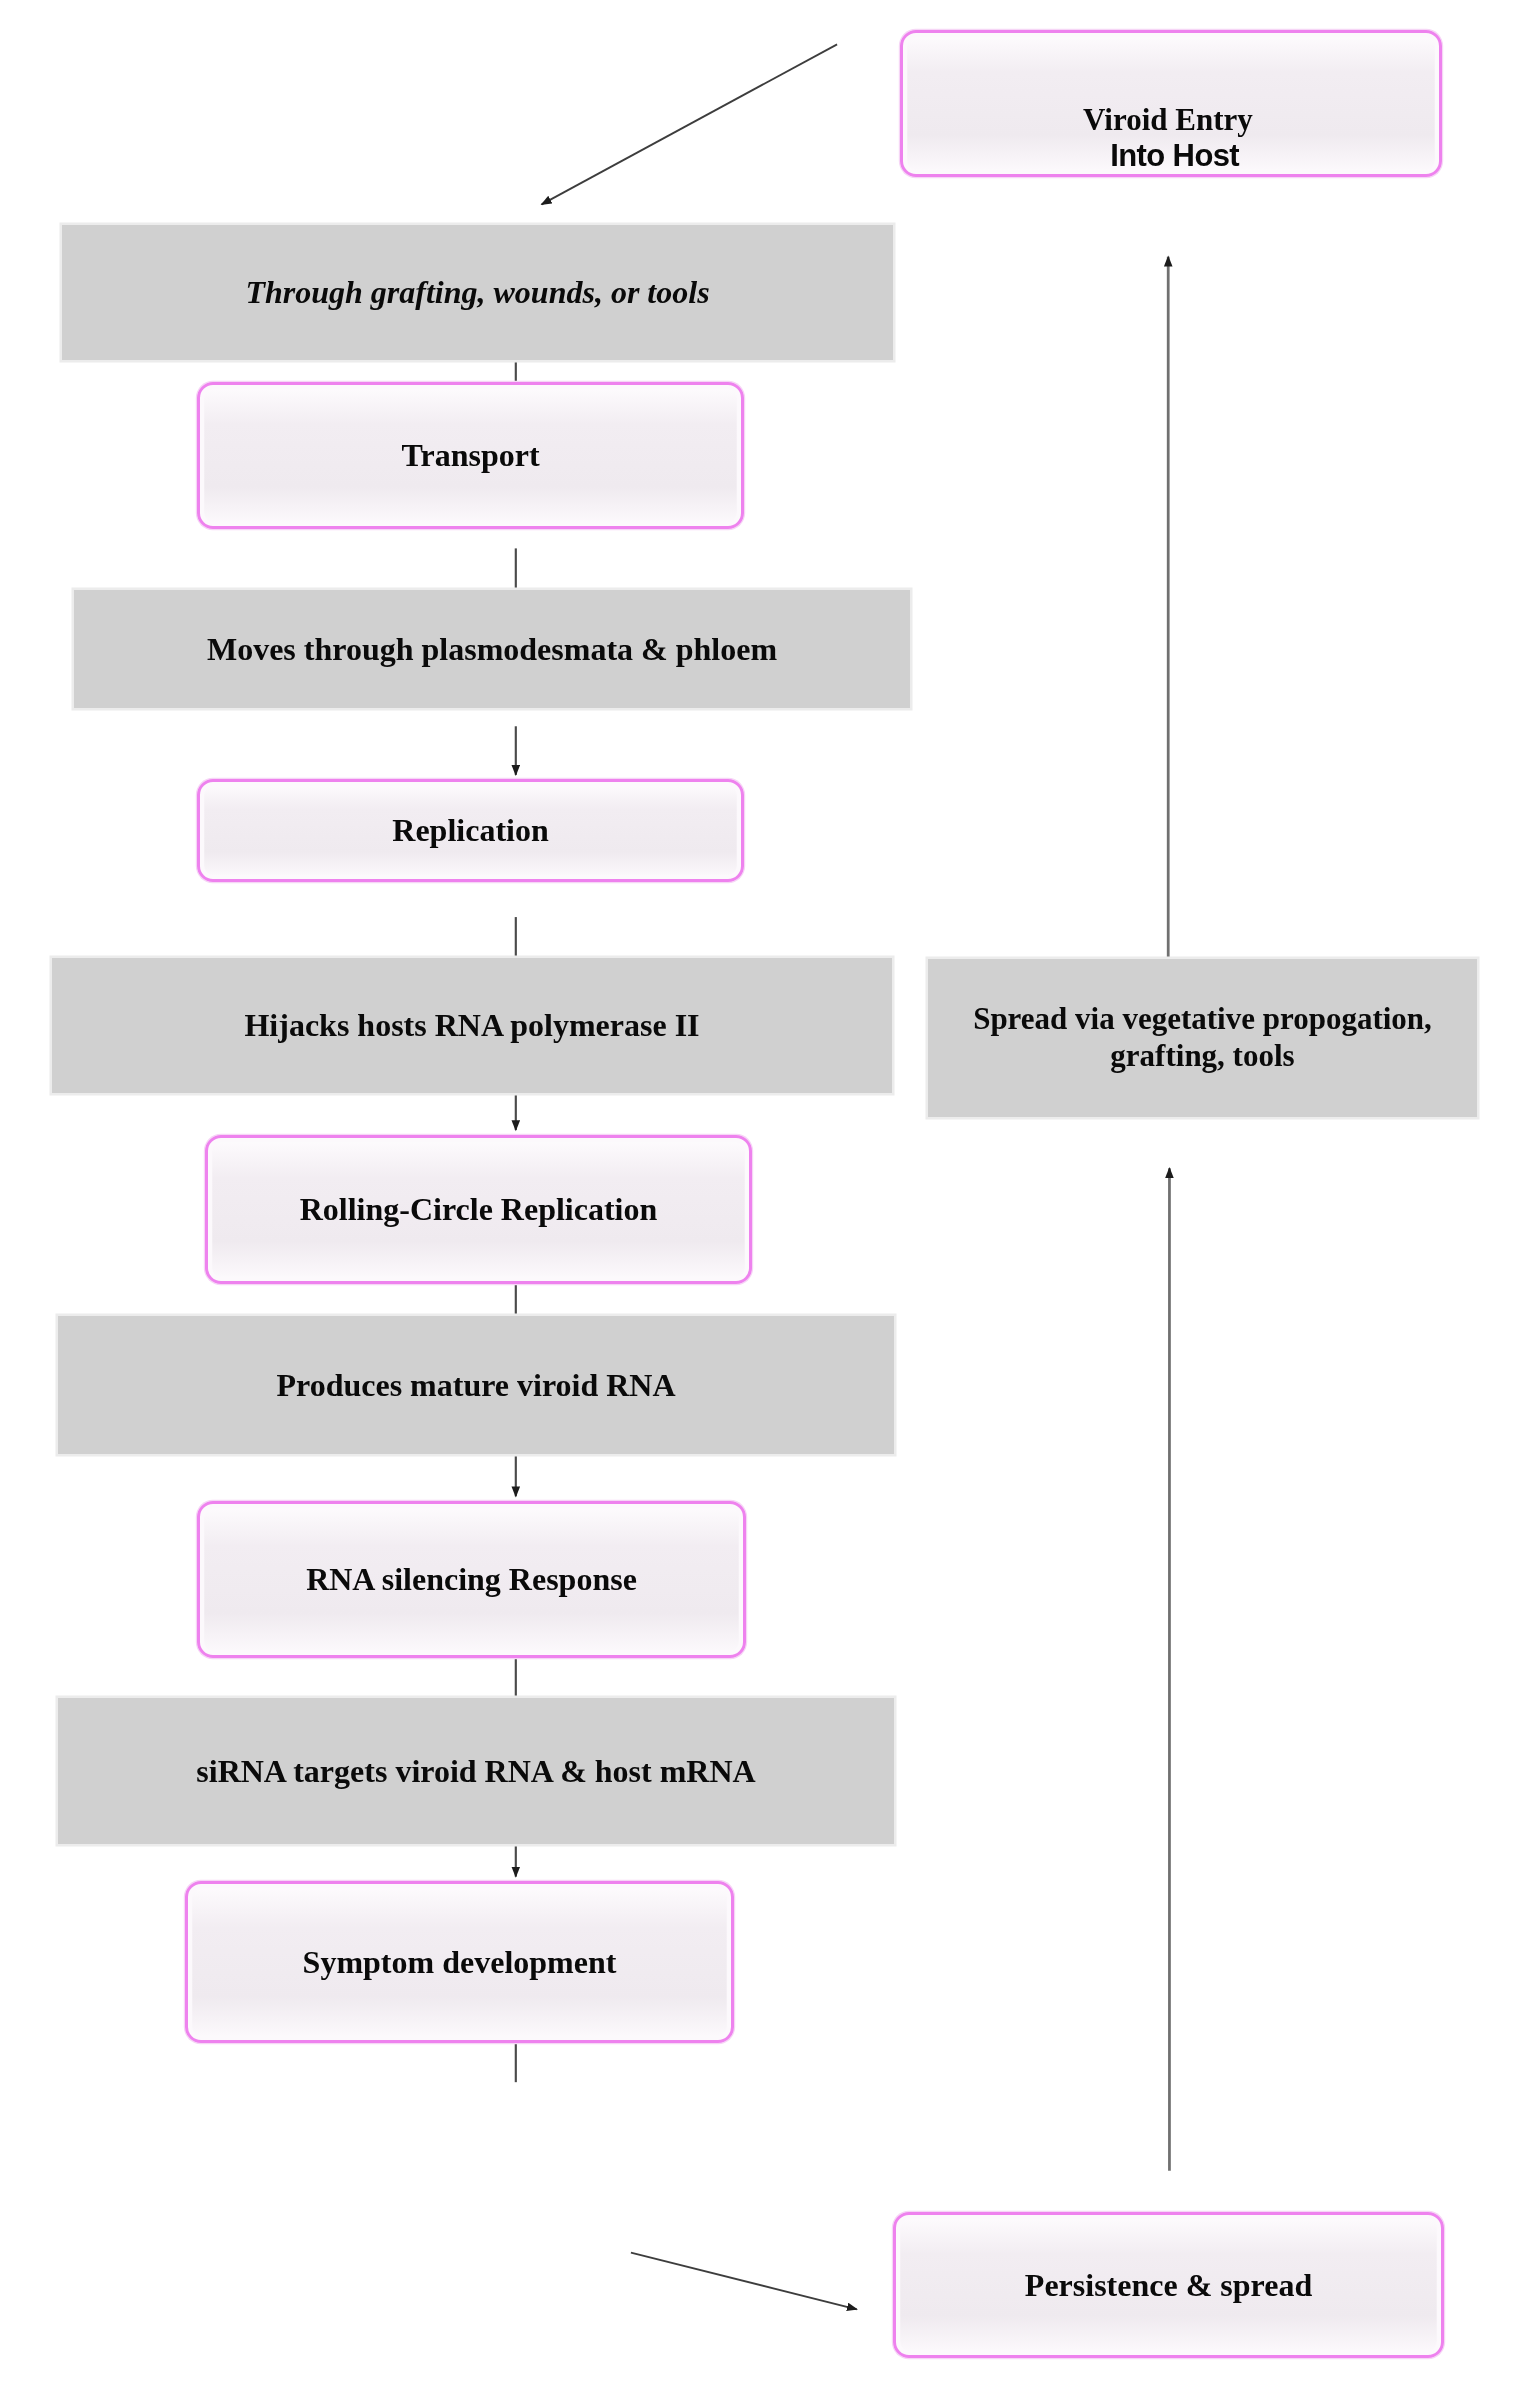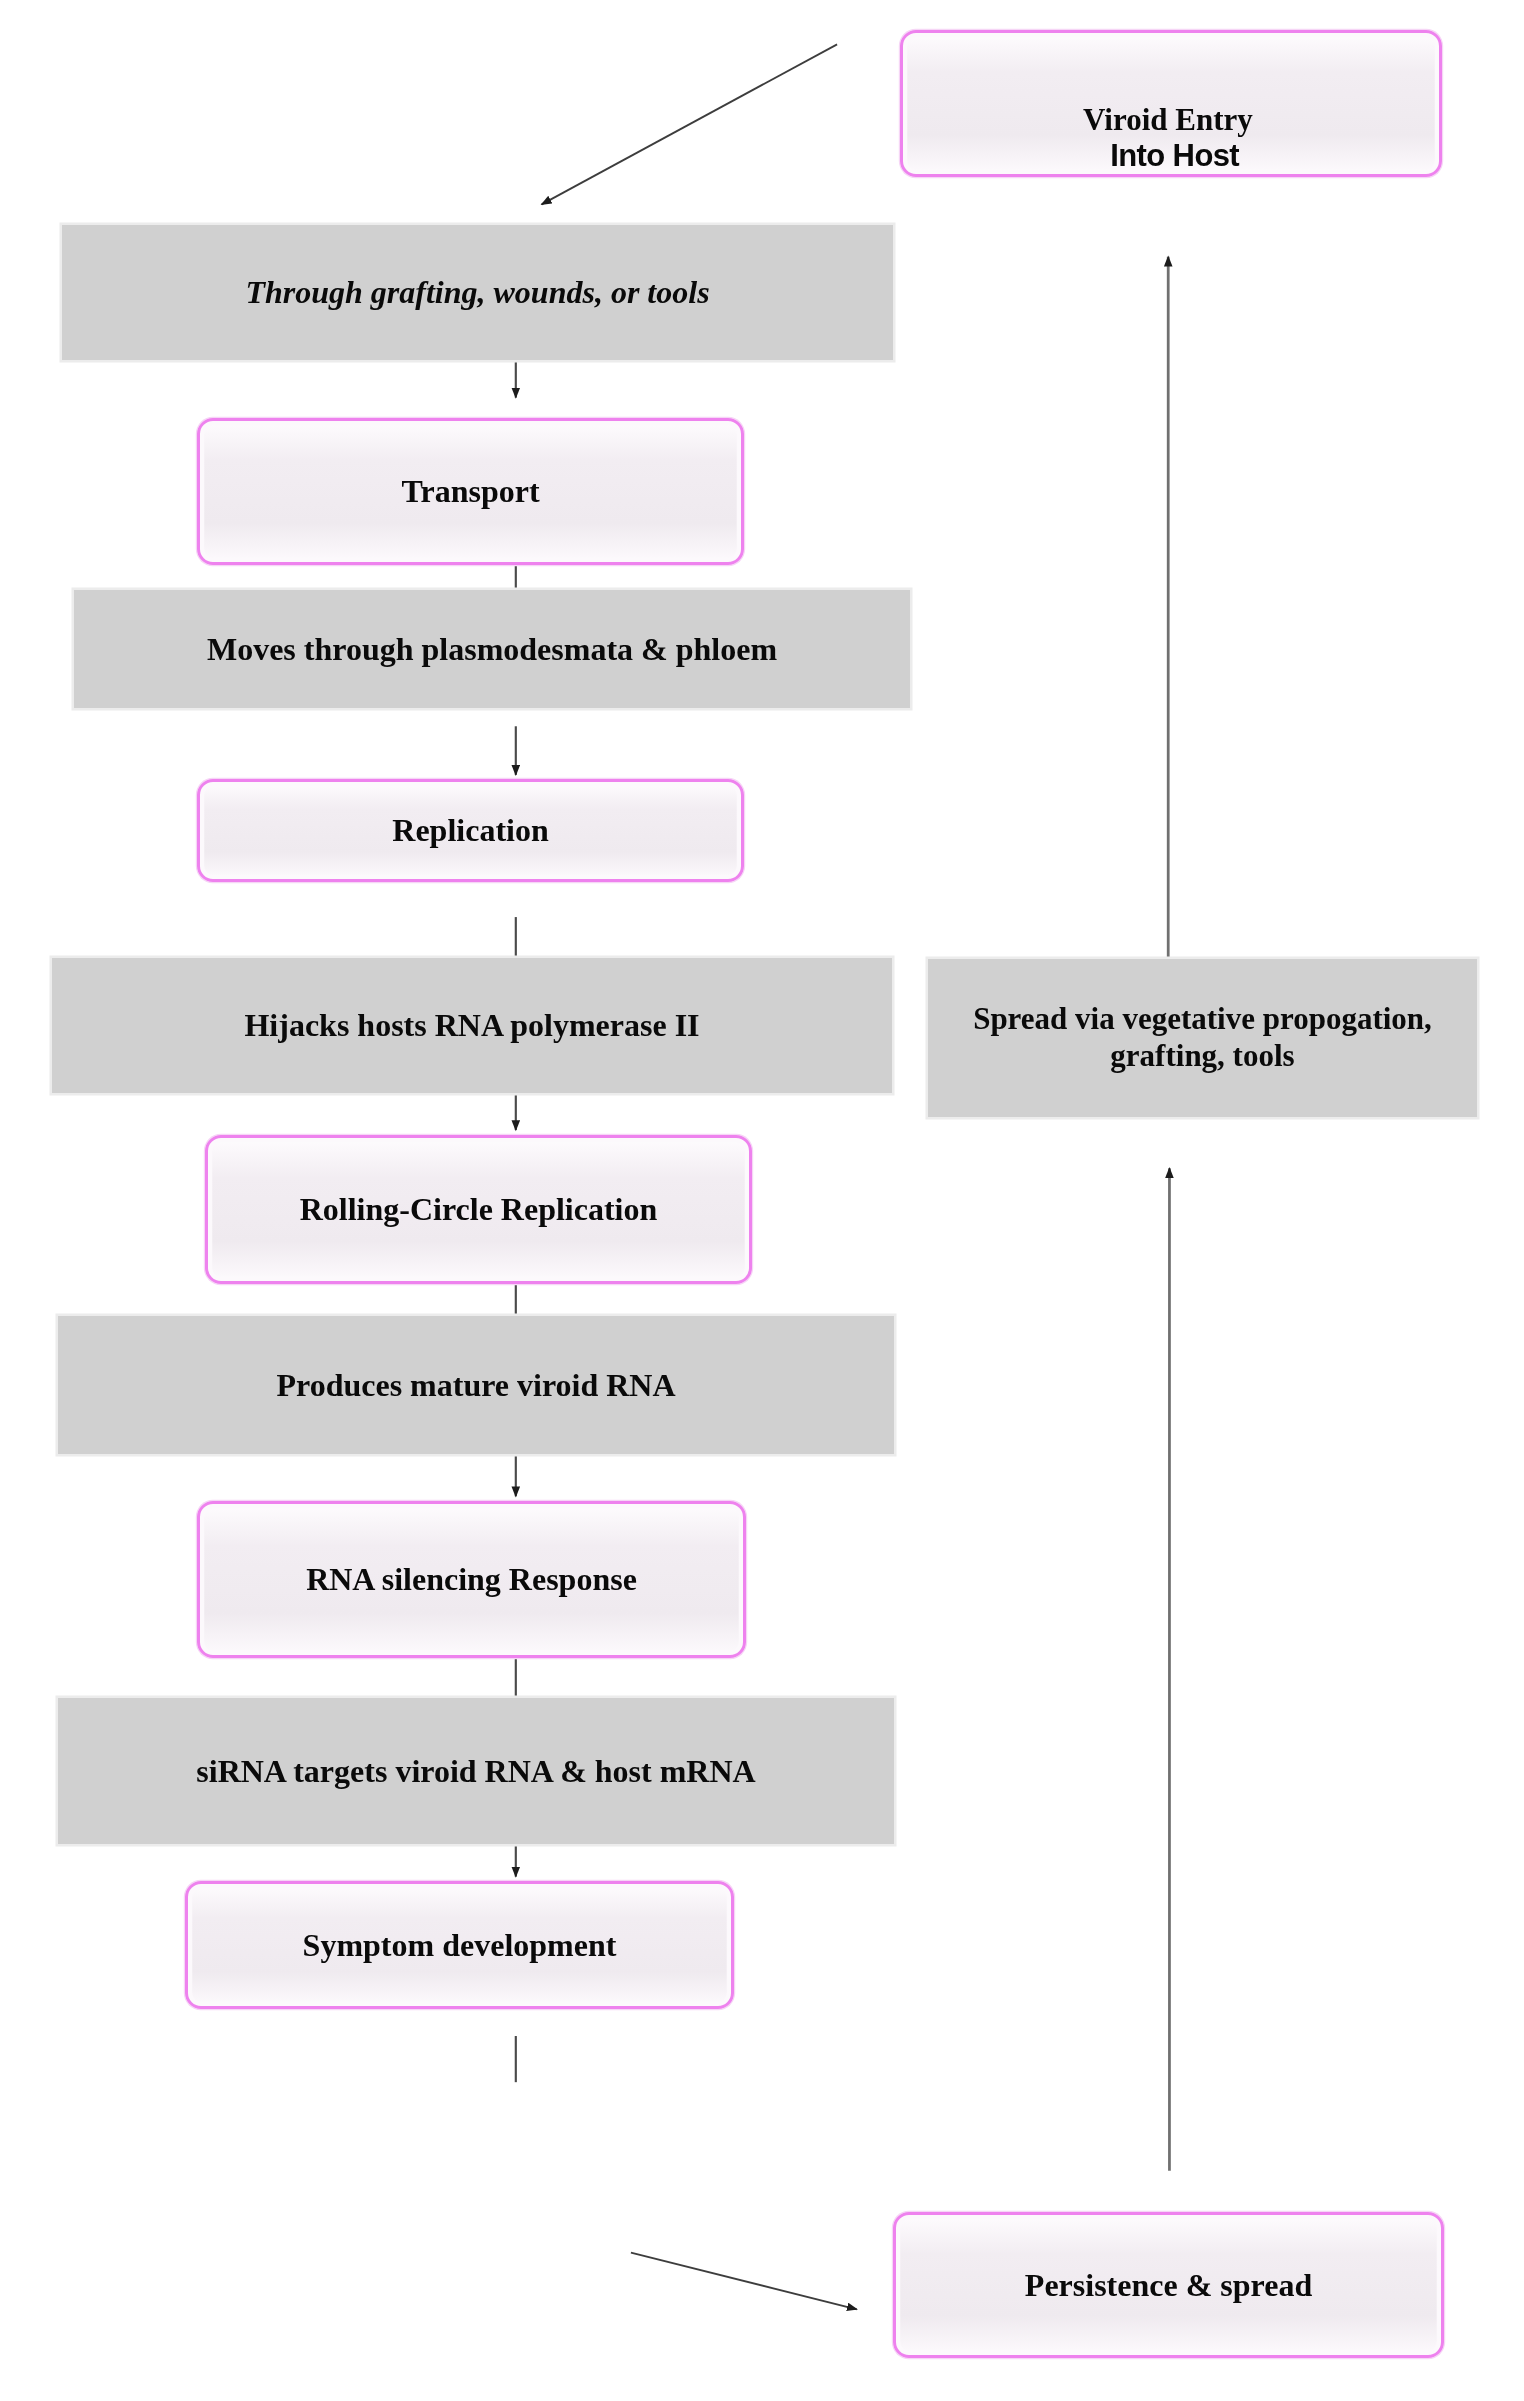--- a/index.html
+++ b/index.html
@@ -27,30 +27,30 @@
   .pink{
     border:3.1px solid #ee82ee;
     border-radius:16px;
     background:linear-gradient(180deg,#fefcfe 0%,#f2edf2 28%,#efeaef 72%,#fdfafd 100%);
     box-shadow:0 0 0 1.2px #f6d6f6, inset 0 0 0 4.3px #fcf9fc;
     font-size:32px;
   }
   
   .n-viroid      {left:900px;top:29.5px;  width:542px; height:147px; justify-content:flex-end; padding-right:6.2px; font-size:31px;flex-direction:column;}
   .n-entryroute  {left:62px; top:225px; width:831px;height:135px;font-style:italic;}
-  .n-transport   {left:197px; top:418px; width:547px; height:147px;font-family:Liberation Serif, serif;}
+  .n-transport   {left:197px; top:382px; width:547px; height:147px;font-family:Liberation Serif, serif;}
   .n-movement    {left:74px;  top:590px; width:836px;height:118px;}
   .n-replication {left:197px; top:779px;width:547px; height:103px;}
   .n-hijack      {left:52px;  top:958px;width:840px;height:135px;}
   .n-spreadroute {left:928px;top:959px;width:549px; height:158px; line-height:1.18; font-size:31px;}
   .n-rolling     {left:205px; top:1135px;width:547px; height:149px;}
   .n-maturerna   {left:58px;  top:1316px;width:836px;height:138px;}
   .n-silencing   {left:197px; top:1501px;width:549px; height:157px;}
   .n-sirna       {left:58px;  top:1698px;width:836px;height:146px;}
-  .n-symptom     {left:185px; top:1881px;width:549px; height:128px;}
+  .n-symptom     {left:185px; top:1881px;width:549px; height:162px;}
   .n-barkcrack   {left:58px;  top:2083px;width:828px;height:129px;}
   .n-persistence {left:893px;top:2212px;width:551px; height:146px;}
   .sans-part{
     font-family:"Liberation Sans","DejaVu Sans",sans-serif;
     font-weight:700;
     margin-left:13.5px;
     letter-spacing:-0.6px;
   }
 </style>
 </head>

